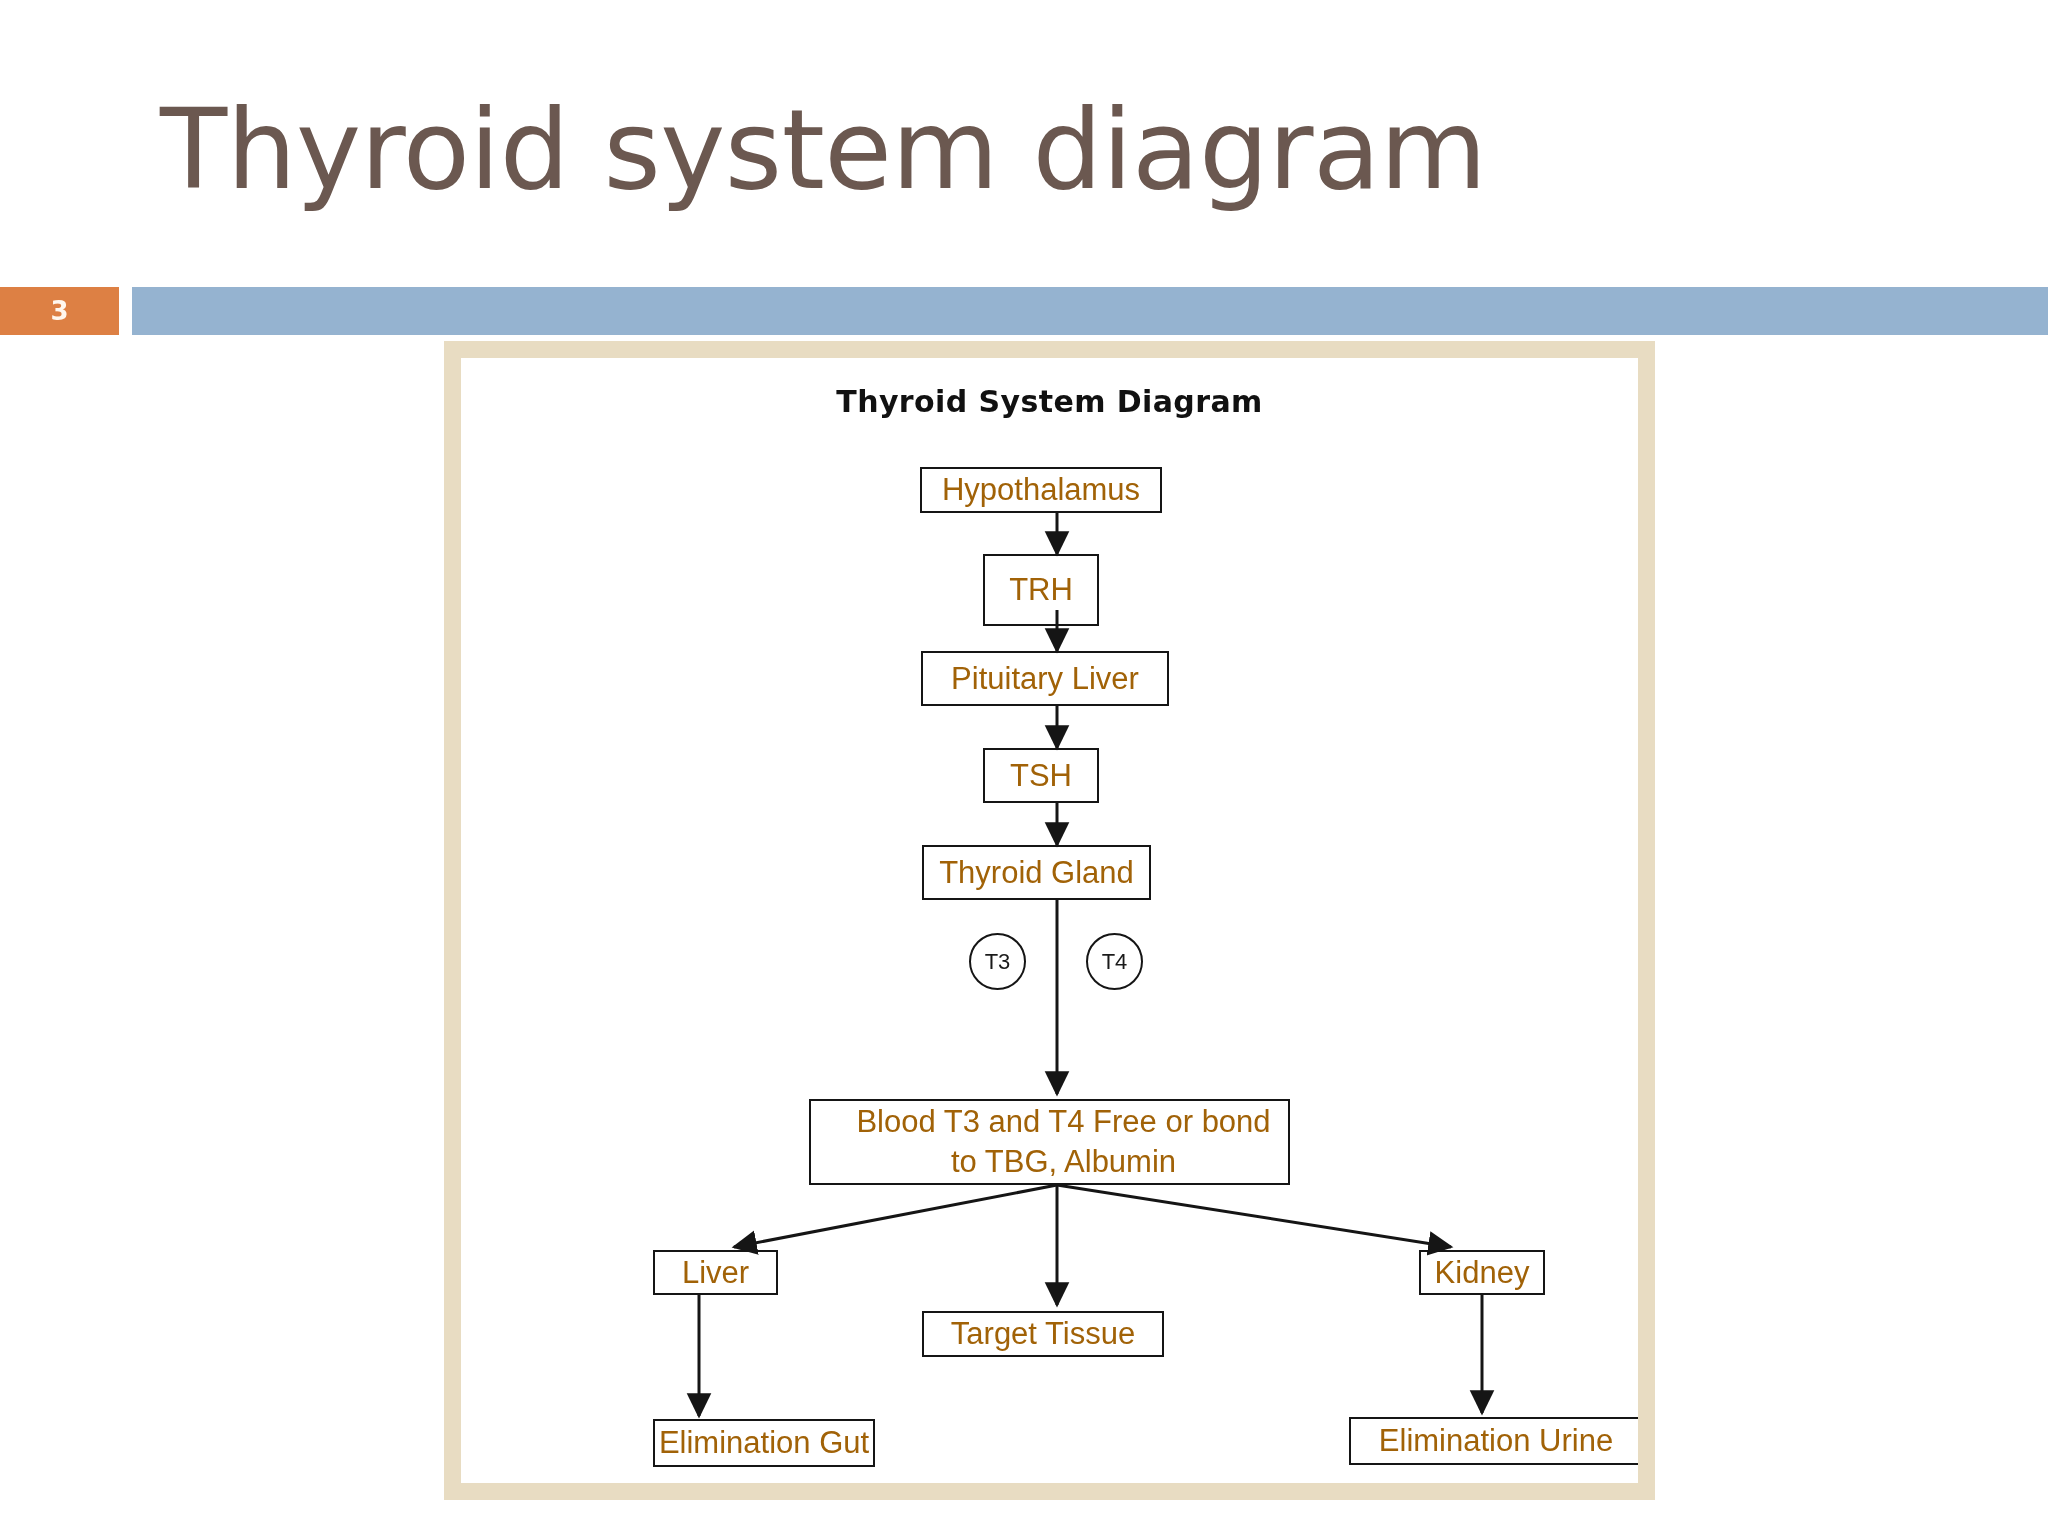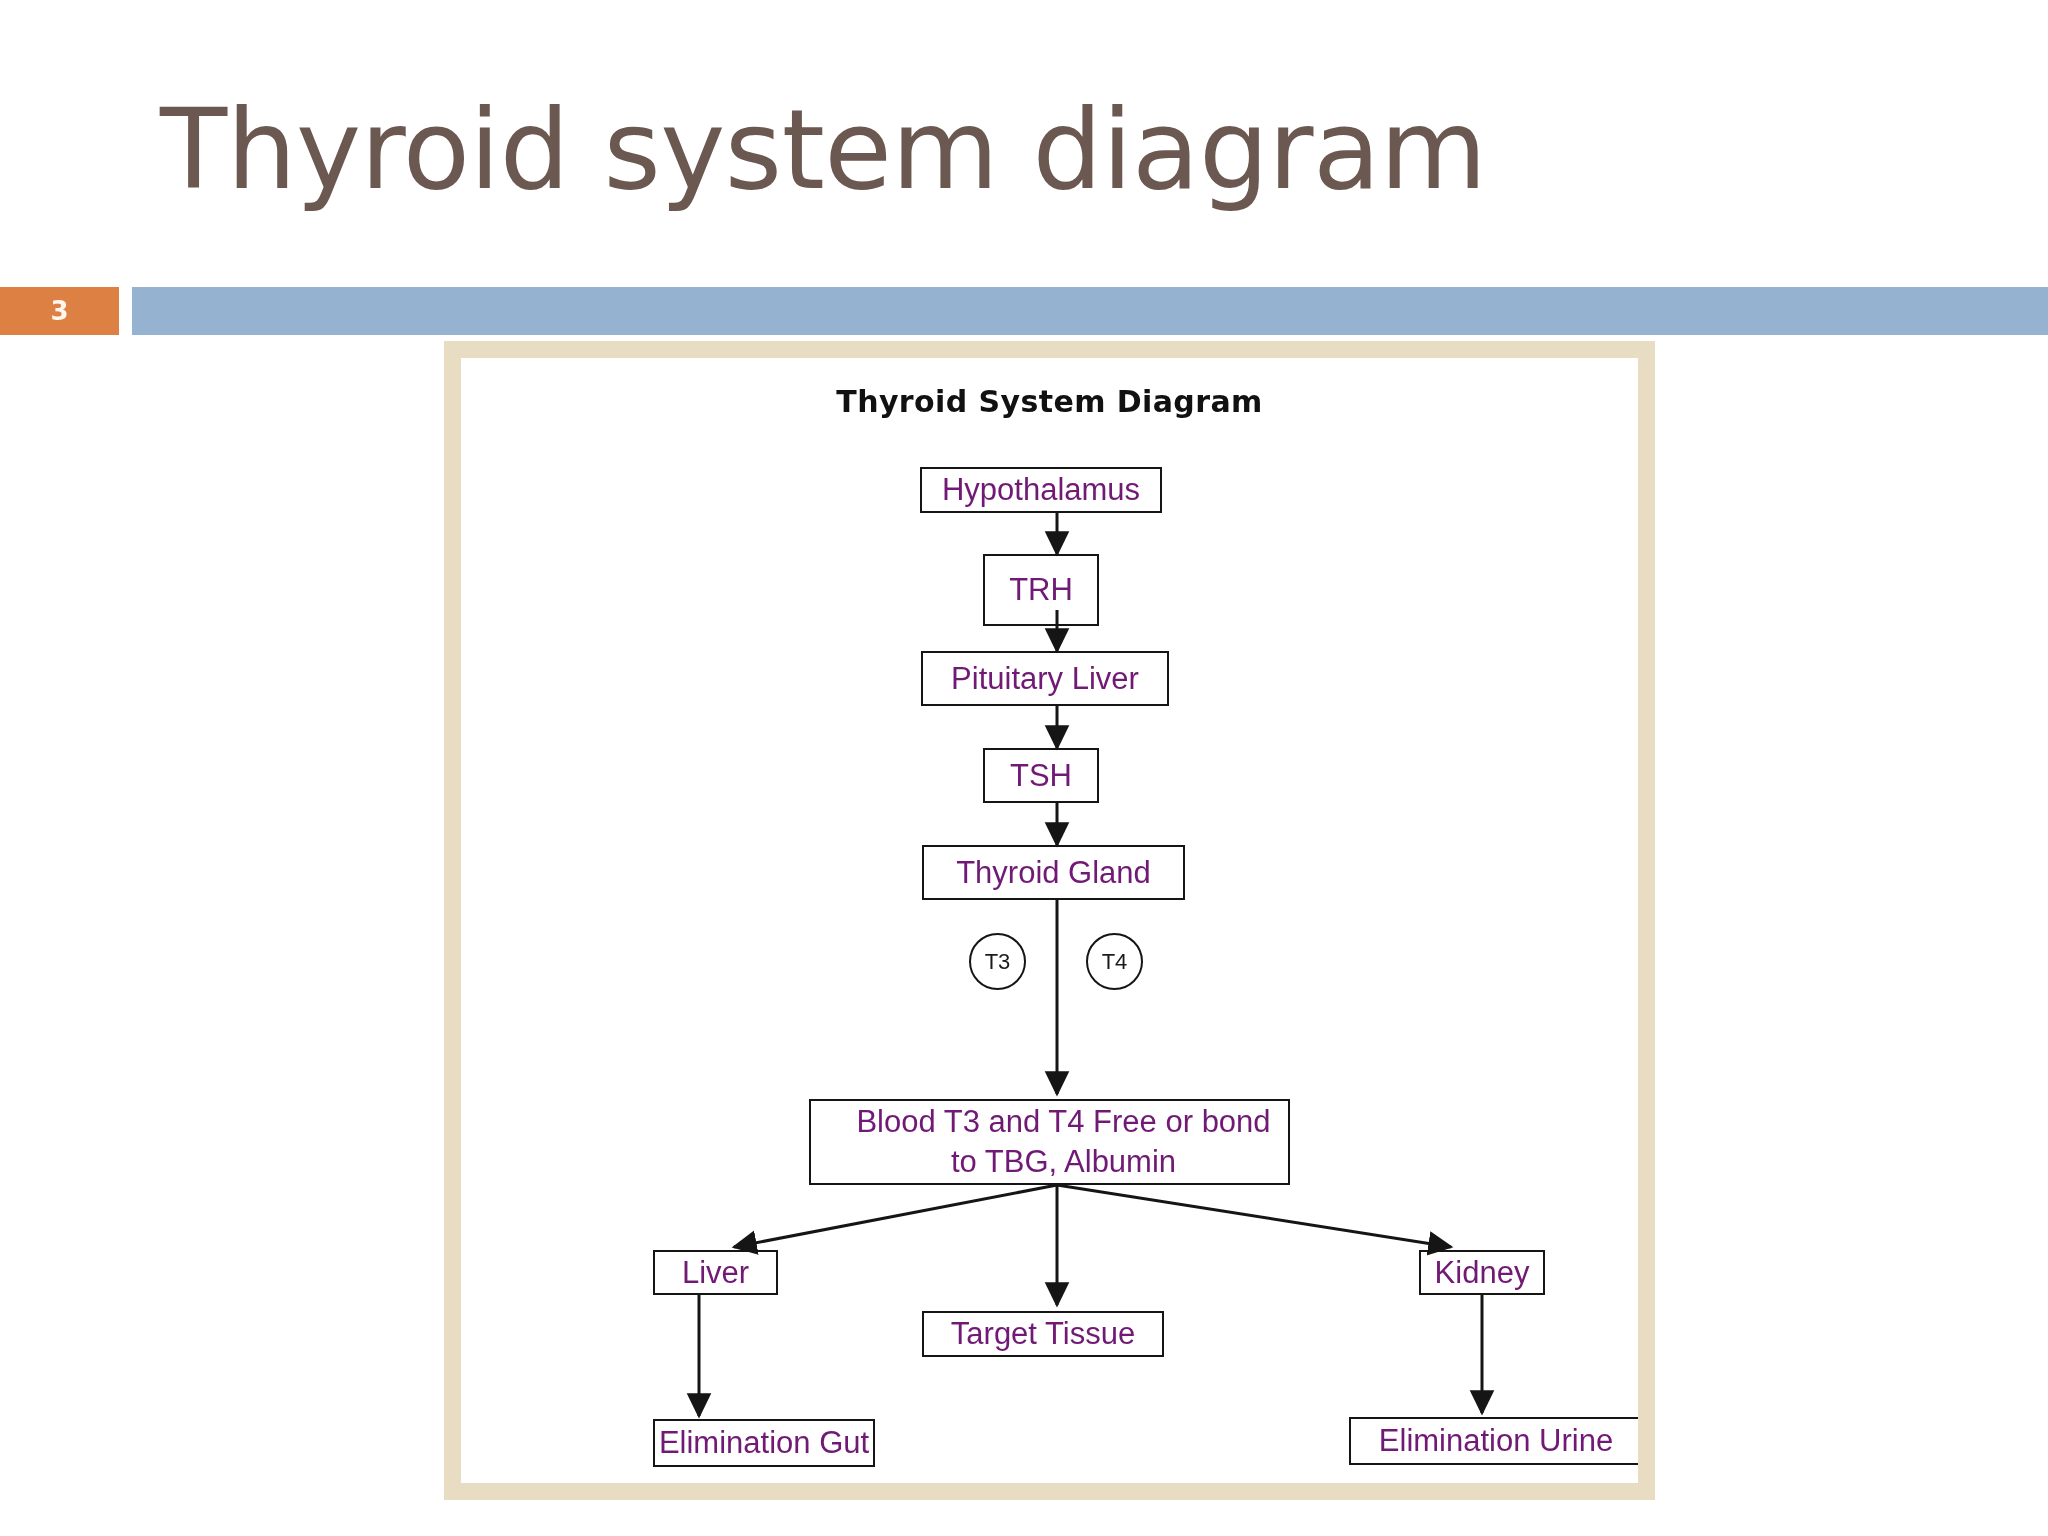--- a/index.html
+++ b/index.html
@@ -100,21 +100,21 @@
     font-weight: bold;
     color: #111111;
     letter-spacing: 0.4px;
   }
 
   .node {
     position: absolute;
     box-sizing: border-box;
     border: 2.5px solid #151515;
     background: #FFFFFF;
-    color: #701a75;
+    color: #a16207;
     font-family: "Liberation Sans", sans-serif;
     font-size: 31px;
     line-height: 1.22;
     display: flex;
     align-items: center;
     justify-content: center;
     text-align: center;
     white-space: pre-line;
   }
 
@@ -189,21 +189,21 @@
       </svg>
 
       <div class="node" style="left:459px; top:109px; width:242px; height:46px;">Hypothalamus</div>
 
       <div class="node" style="left:522px; top:196px; width:116px; height:72px;">TRH</div>
 
       <div class="node" style="left:460px; top:293px; width:248px; height:55px;">Pituitary Liver</div>
 
       <div class="node" style="left:522px; top:390px; width:116px; height:55px;">TSH</div>
 
-      <div class="node" style="left:461px; top:487px; width:263px; height:55px;">Thyroid Gland</div>
+      <div class="node" style="left:461px; top:487px; width:229px; height:55px;">Thyroid Gland</div>
 
       <div class="circle-node" style="left:508px; top:575px; width:57px; height:57px;">T3</div>
 
       <div class="circle-node" style="left:625px; top:575px; width:57px; height:57px;">T4</div>
 
       <div class="node" style="left:348px; top:741px; width:481px; height:86px; line-height:1.28;padding-left:28px;">Blood T3 and T4 Free or bond
 to TBG, Albumin</div>
 
       <div class="node" style="left:192px; top:892px; width:125px; height:45px;">Liver</div>
 

